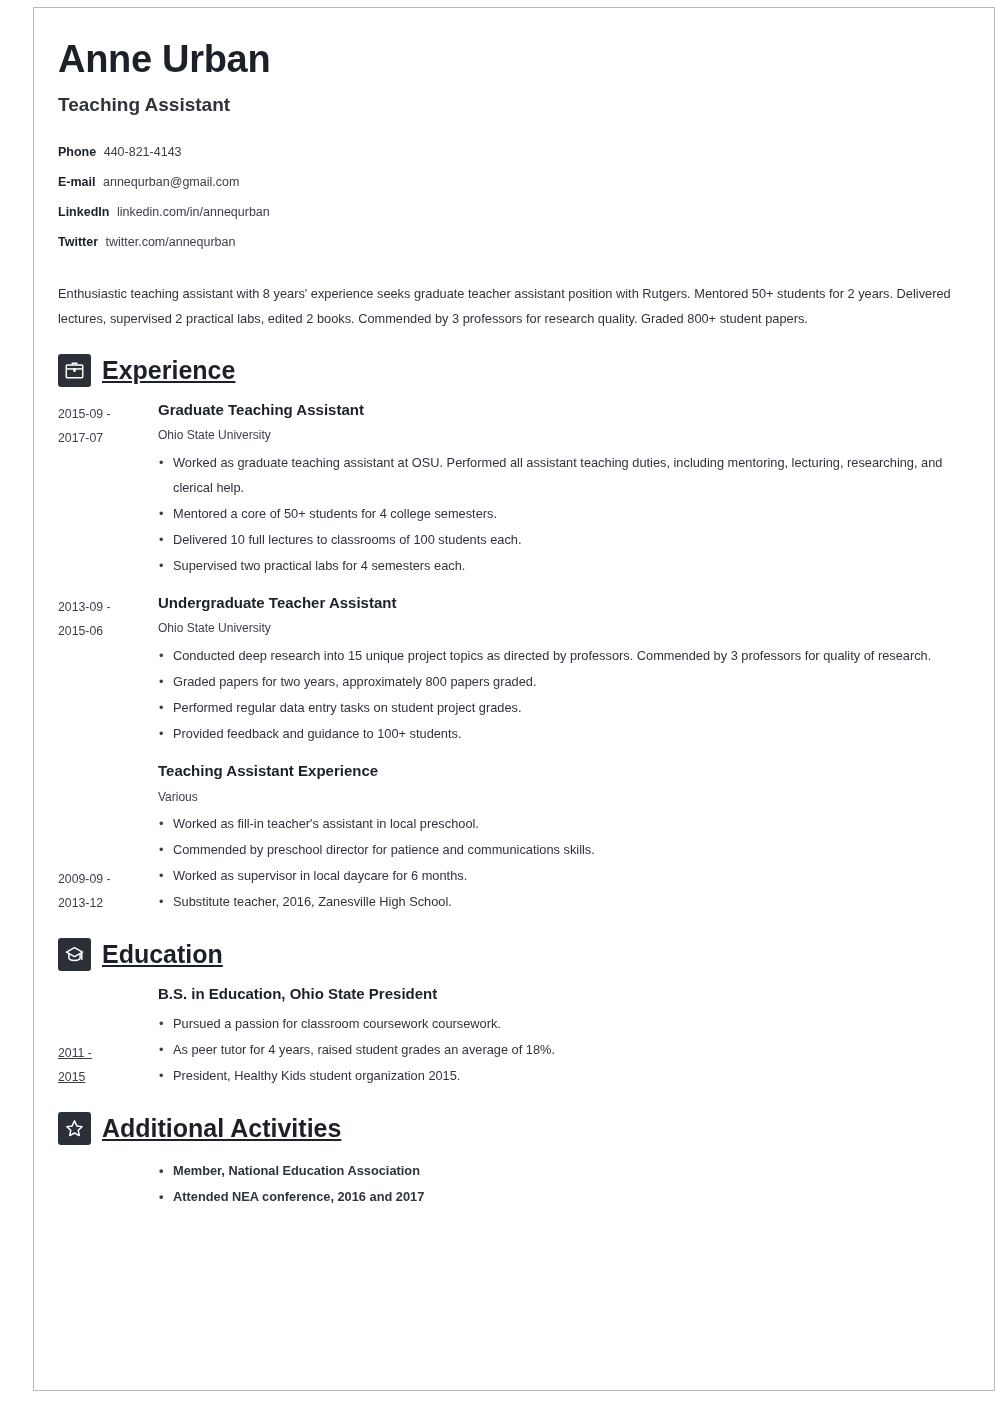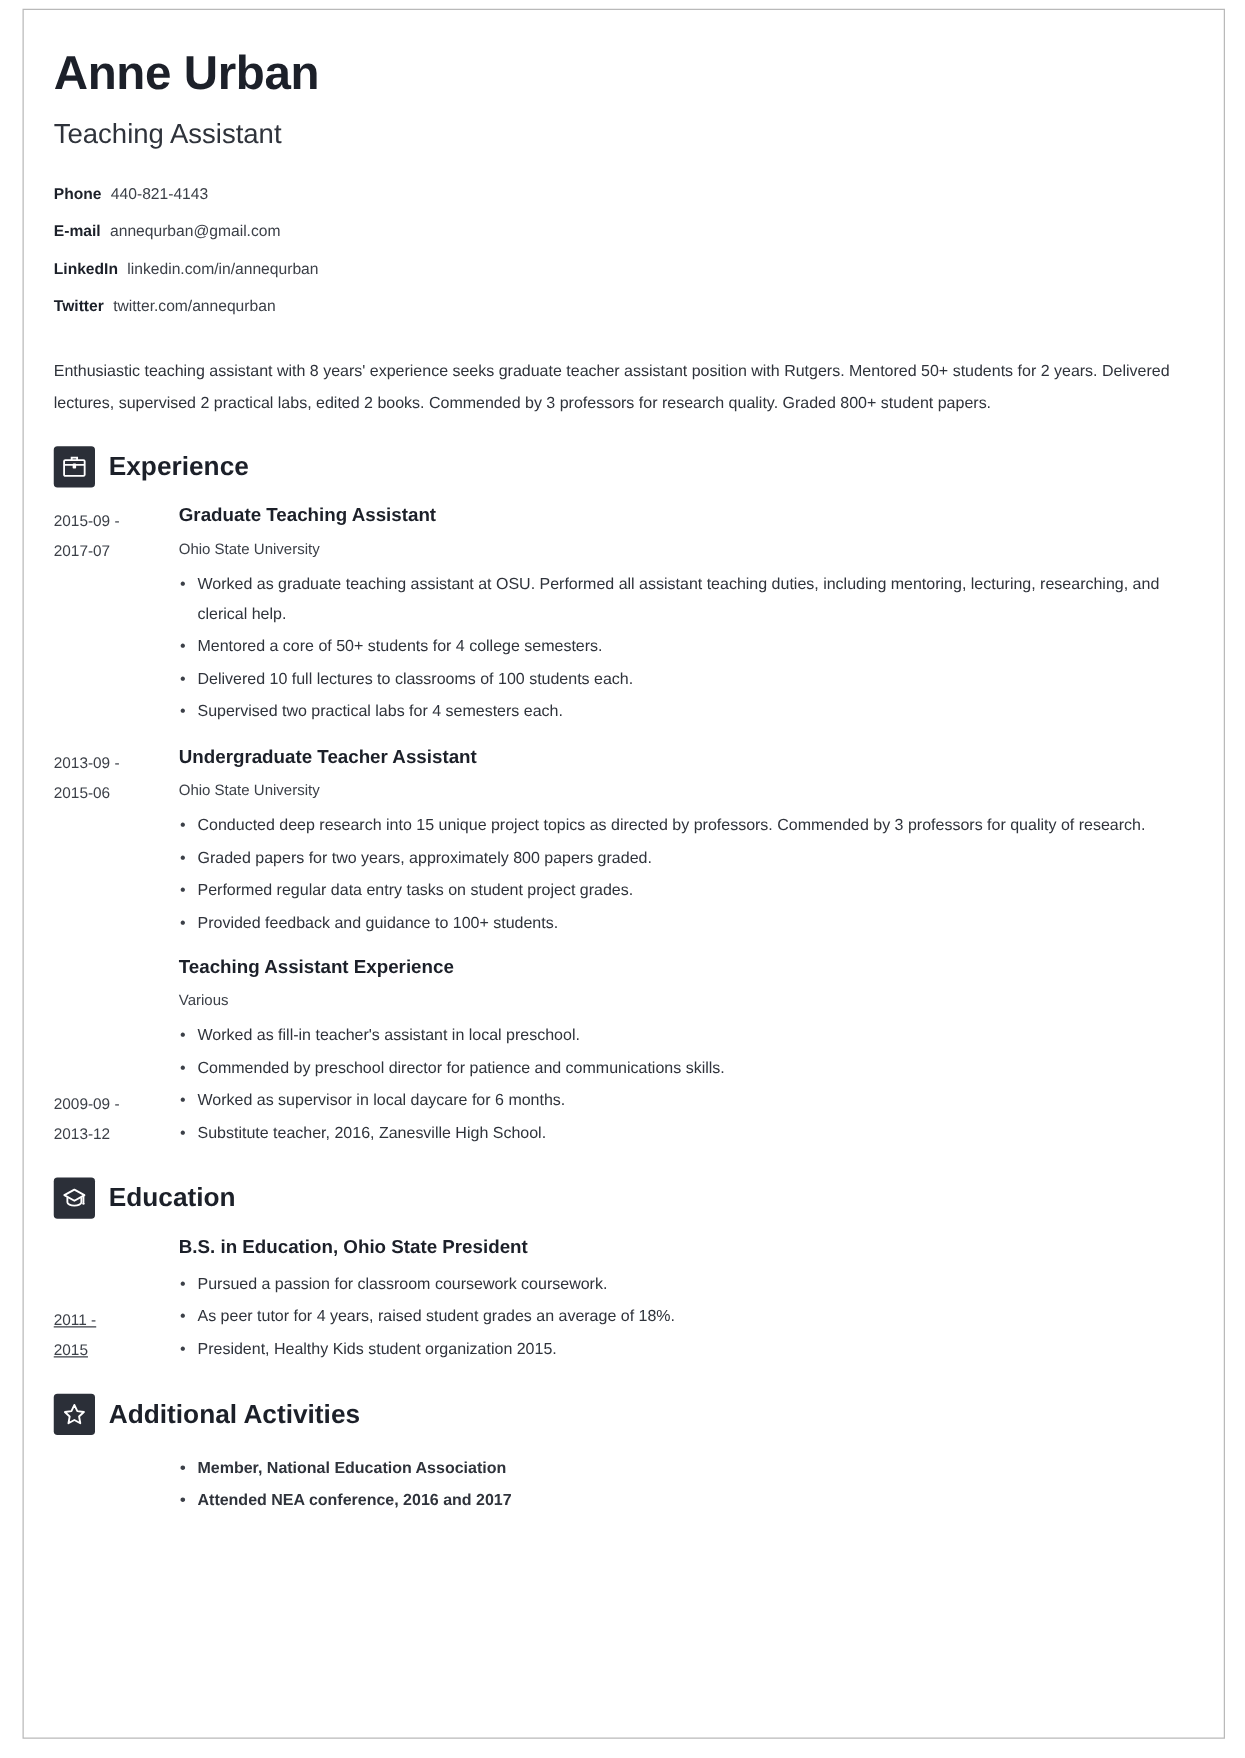--- a/index.html
+++ b/index.html
@@ -11,43 +11,43 @@
   }
   .screen {
     width: 996px;
     height: 1406px;
     background: #ffffff;
     position: relative;
     overflow: hidden;
   }
   .page {
     position: absolute;
-    left: 18px;
+    left: 33px;
     top: 7px;
     width: 962px;
     height: 1384px;
     background: #ffffff;
     border: 1px solid #b9b9b9;
   }
   .page-inner {
     padding: 32px 24px 0 24px;
   }
 
   
   .name {
     font-size: 38px;
     font-weight: bold;
     color: #1c2029;
     letter-spacing: -0.3px;
     line-height: 1.05;
     margin: 0 0 14px 0;
   }
   .job-title {
-    font-size: 22px;
-    font-weight: normal;
+    font-size: 19px;
+    font-weight: bold;
     color: #2f333b;
     margin: 0 0 28px 0;
     line-height: 1.2;
   }
 
   .contact-list { margin: 0; padding: 0; }
   .contact-row {
     font-size: 12.5px;
     color: #2f333b;
     margin-bottom: 15px;
@@ -83,24 +83,25 @@
     height: 33px;
     background: #2b2f38;
     border-radius: 3px;
     display: flex;
     align-items: center;
     justify-content: center;
     flex: 0 0 auto;
   }
   .section-icon svg { display: block; }
   .section-title {
-    font-size: 21px;
+    font-size: 25px;
     font-weight: bold;
     color: #1c2029;
     line-height: 1;
+    text-decoration: underline;
   }
 
   
   .entry {
     display: flex;
     align-items: flex-start;
     margin-bottom: 14px;
   }
   .entry:last-child { margin-bottom: 0; align-items: flex-end; }
   .entry-dates {

